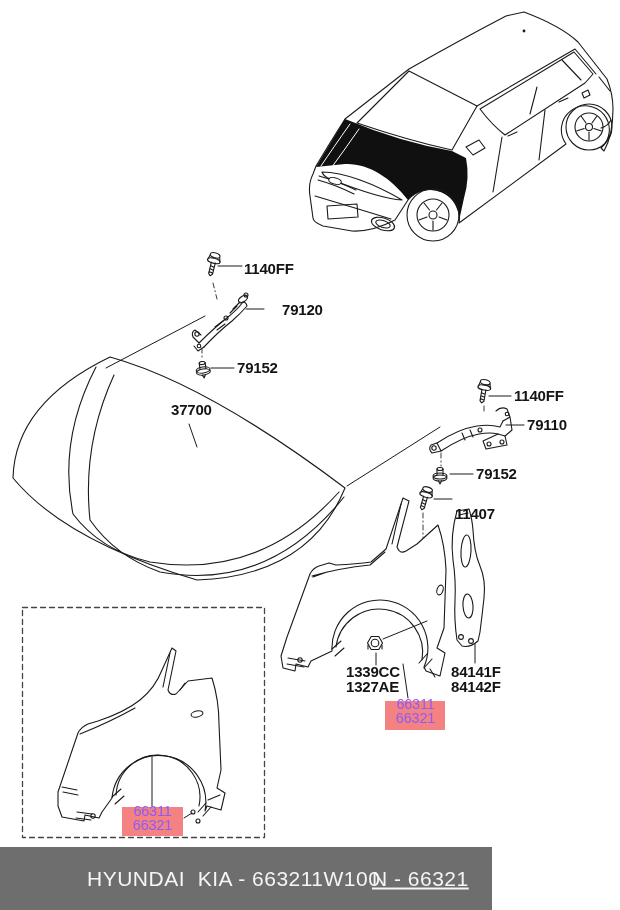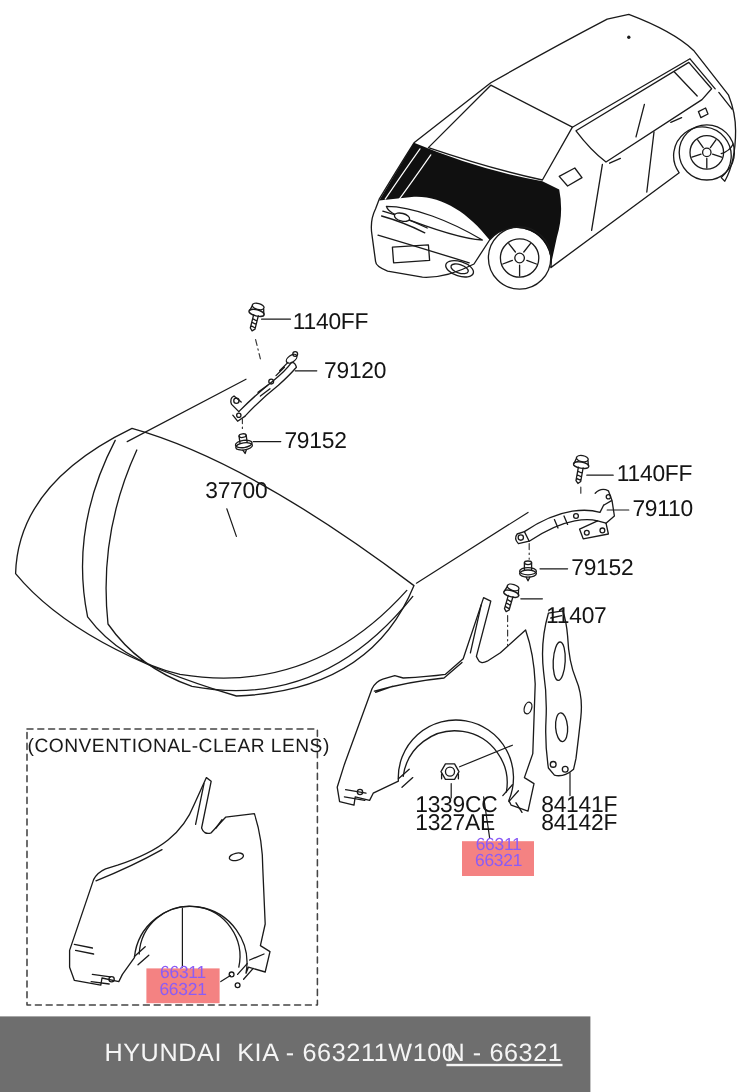--- a/index.html
+++ b/index.html
@@ -2,22 +2,22 @@
 <html><head>
 <meta charset="utf-8">
 <style>
   html,body{margin:0;padding:0;background:#fff;}
   #stage{
     position:relative;width:620px;height:910px;background:#fff;overflow:hidden;
     font-family:"Liberation Sans", sans-serif;color:#161616;
   }
   #art{position:absolute;left:0;top:0;}
   .callout{
-    position:absolute;font-size:19px;line-height:15px;letter-spacing:-0.2px;
-    color:#141414;white-space:nowrap;
+    position:absolute;font-size:15px;line-height:15px;letter-spacing:-0.2px;
+    color:#141414;white-space:nowrap;font-weight:bold;
   }
   .callout.two{line-height:15px;}
   .hl-box{position:absolute;width:60px;height:29px;}
   .hl-text{
     position:absolute;width:61px;text-align:center;font-size:14.5px;line-height:14px;
     color:#8b5cf6;letter-spacing:-0.2px;
   }
   .caption{
     position:absolute;left:23px;top:614px;font-size:16px;letter-spacing:0.4px;color:#1a1a1a;
     white-space:nowrap;
@@ -192,21 +192,21 @@
                M489,396 L511,396 M506,425 L524,425 M450,474 L473,474 M434,499 L452,499
                M106,368 L205,316 M347,486 L440,427
                M376,653 L376,665 M383,639 L427,621 M403,664 L408,698 M475,644 L475,663
                M152,757 L152,806 M184,818 L192,813"></path>
       <path stroke="#3a3a3a" stroke-dasharray="5,3,1,3" d="M213,283 L217,299 M202,348 L202,359 M484,406 L484,414
                M441,453 L441,466 M423,513 L423,538"></path>
     </g>
   </svg>
 
   <div class="callout" style="left:244px;top:261px">1140FF</div>
-  <div class="callout" style="left:270px;top:302px">79120</div>
+  <div class="callout" style="left:282px;top:302px">79120</div>
   <div class="callout" style="left:237px;top:360px">79152</div>
   <div class="callout" style="left:171px;top:402px">37700</div>
   <div class="callout" style="left:514px;top:388px">1140FF</div>
   <div class="callout" style="left:527px;top:417px">79110</div>
   <div class="callout" style="left:476px;top:466px">79152</div>
   <div class="callout" style="left:455px;top:506px">11407</div>
 
   <div class="callout two" style="left:346px;top:664px">
     <div>1339CC</div>
     <div>1327AE</div>
@@ -215,21 +215,20 @@
     <div>84141F</div>
     <div>84142F</div>
   </div>
 
   <div class="hl-box" style="left: 385px; top: 701px; background-color: rgb(244, 130, 130);"></div>
   <div class="hl-text" style="left:385px;top:697px">
     <div>66311</div>
     <div>66321</div>
   </div>
 
-  <div class="caption">(CONVENTIONAL-CLEAR LENS)</div>
   <div class="hl-box" style="left: 122px; top: 807px; width: 61px; background-color: rgb(244, 130, 130);"></div>
   <div class="hl-text" style="left:122px;top:804px">
     <div>66311</div>
     <div>66321</div>
   </div>
 
   <div id="footer" style="background-color: rgb(110, 110, 110);">
     <span class="ft left">HYUNDAI  KIA - 663211W100</span>
     <span class="ft right">N - 66321</span>
   </div>

